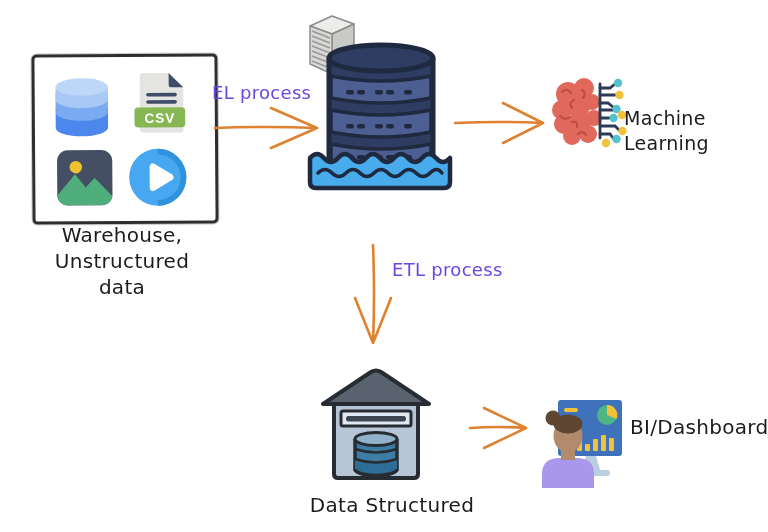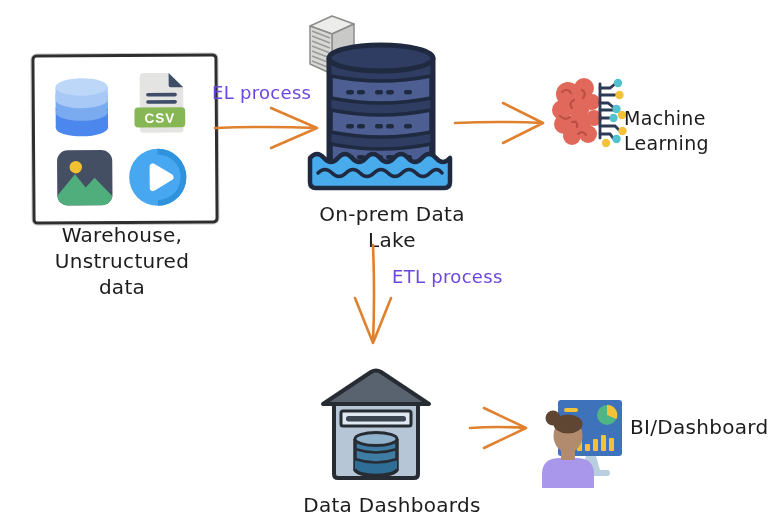--- a/index.html
+++ b/index.html
@@ -115,21 +115,20 @@
         <rect x="53" y="115" width="8" height="4.5" rx="2.2"></rect>
       <rect x="71" y="115" width="8" height="4.5" rx="2.2"></rect>
         <rect x="82" y="115" width="8" height="4.5" rx="2.2"></rect>
       <rect x="100" y="115" width="8" height="4.5" rx="2.2"></rect>
     </g>
     <ellipse cx="77" cy="18" rx="52" ry="13" fill="#2e3d61" stroke="#1f2940" stroke-width="5"></ellipse>
     <path d="M6,118 Q13,110 20,118 T34,118 T48,118 T62,118 T76,118 T90,118 T104,118 T118,118 T132,118 T146,118
              L146,142 Q146,148 140,148 L12,148 Q6,148 6,142 Z" fill="#47abec" stroke="#1f2940" stroke-width="4.5" stroke-linejoin="round"></path>
     <path d="M14,133 Q21,126 28,133 T42,133 T56,133 T70,133 T84,133 T98,133 T112,133 T126,133 T138,133" fill="none" stroke="#1f2940" stroke-width="3.5" stroke-linecap="round"></path>
   </svg>
-  <div class="node-label" style="left:292px;top:201px;width:200px">On-prem Data Lake</div>
 
   <svg class="abs" style="left:453px;top:100px" width="96" height="46" viewBox="0 0 96 46">
     <path d="M2,23 Q46,21 90,23 M90,23 L50,3 M90,23 L50,43" fill="none" stroke="#e0812f" stroke-width="2.6" stroke-linecap="round"></path>
   </svg>
 
   <svg class="abs" style="left:552px;top:78px" width="76" height="70" viewBox="0 0 76 70">
     <g fill="#e0695c">
       <circle cx="16" cy="16" r="12"></circle>
         <circle cx="32" cy="10" r="10"></circle>
         <circle cx="10" cy="32" r="10"></circle>
@@ -166,37 +165,37 @@
         <circle cx="70" cy="32" r="0" fill="#f2c23a"></circle>
       <circle cx="70" cy="37" r="4.2" fill="#f2c23a"></circle>
         <circle cx="61.5" cy="40" r="4.2" fill="#52c2ce"></circle>
       <circle cx="70.5" cy="53" r="4.2" fill="#f2c23a"></circle>
         <circle cx="64.5" cy="61" r="4.2" fill="#52c2ce"></circle>
       <circle cx="54" cy="65" r="4.2" fill="#f2c23a"></circle>
     </g>
   </svg>
   <div class="node-label left" style="left:624px;top:106px;width:150px;font-size:19px">Machine Learning</div>
 
-  <div class="process-label" style="left:392px;top:266px">ETL process</div>
+  <div class="process-label" style="left:392px;top:259px">ETL process</div>
   <svg class="abs" style="left:352px;top:243px" width="42" height="106" viewBox="0 0 42 106">
     <path d="M21,2 Q23,51 21,100 M21,100 L3,55 M21,100 L39,55" fill="none" stroke="#e0812f" stroke-width="2.6" stroke-linecap="round"></path>
   </svg>
 
   <svg class="abs" style="left:320px;top:366px" width="112" height="118" viewBox="0 0 112 118">
     <path d="M14,38 L98,38 L98,108 Q98,112 94,112 L18,112 Q14,112 14,108 Z" fill="#b7c6d7" stroke="#272c33" stroke-width="4" stroke-linejoin="round"></path>
     <path d="M3,38 L51,6 Q56,3 61,6 L109,38 Z" fill="#59636f" stroke="#272c33" stroke-width="4" stroke-linejoin="round"></path>
     <rect x="21" y="45" width="70" height="15" rx="2" fill="#e0e9f1" stroke="#272c33" stroke-width="3"></rect>
     <rect x="26" y="50" width="60" height="5.5" rx="2.5" fill="#3d4754"></rect>
     <path d="M35,73 L35,103 A21,6.5 0 0 0 77,103 L77,73" fill="#3f7ca4" stroke="#272c33" stroke-width="3.5"></path>
     <path d="M35,93 Q56,100 77,93 L77,103 A21,6.5 0 0 1 35,103 Z" fill="#2e6d95"></path>
     <path d="M35,83 Q56,90 77,83 M35,93 Q56,100 77,93" fill="none" stroke="#272c33" stroke-width="2.5"></path>
     <ellipse cx="56" cy="73" rx="21" ry="6.5" fill="#90b2ca" stroke="#272c33" stroke-width="3"></ellipse>
     <path d="M35,103 A21,6.5 0 0 0 77,103" fill="none" stroke="#272c33" stroke-width="3.5"></path>
   </svg>
-  <div class="node-label" style="left:292px;top:492px;width:200px">Data Dashboards</div>
+  <div class="node-label" style="left:292px;top:492px;width:200px">Data Structured</div>
 
   <svg class="abs" style="left:468px;top:405px" width="62" height="46" viewBox="0 0 62 46">
     <path d="M2,23 Q30,21 58,23 M58,23 L16,3 M58,23 L16,43" fill="none" stroke="#e0812f" stroke-width="2.6" stroke-linecap="round"></path>
   </svg>
 
   <svg class="abs" style="left:534px;top:392px" width="92" height="96" viewBox="0 0 92 96">
     <rect x="24" y="8" width="64" height="56" rx="3" fill="#3e72ba"></rect>
     <rect x="30" y="16" width="14" height="4" rx="2" fill="#f2c238"></rect>
     <rect x="30" y="24" width="9" height="4" rx="2" fill="#f2c238"></rect>
     <circle cx="73" cy="23" r="10" fill="#4db586"></circle>

